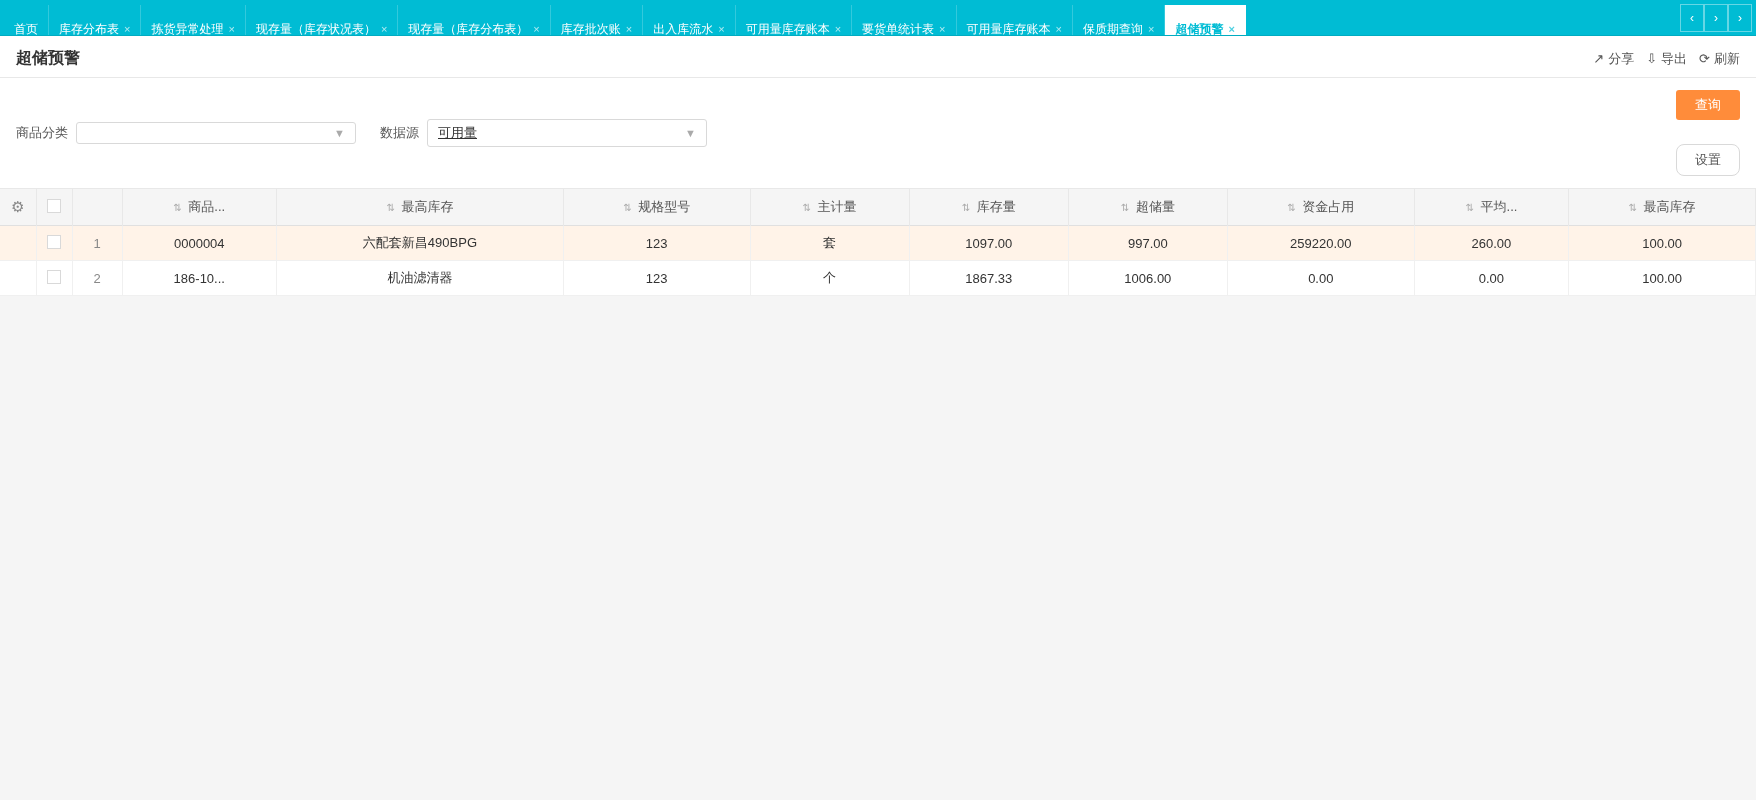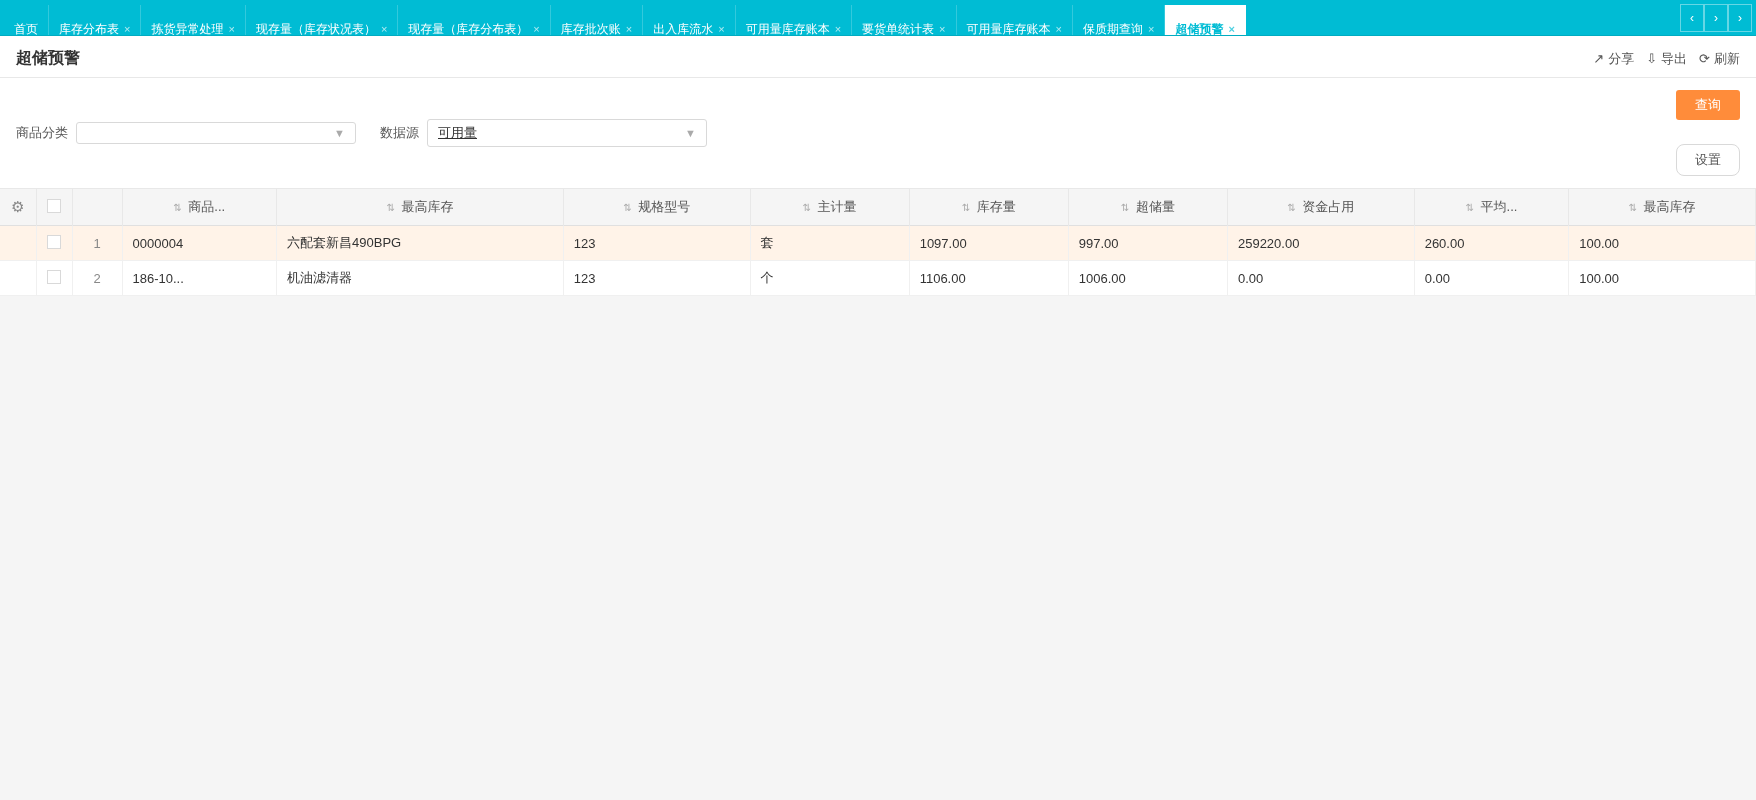--- a/index.html
+++ b/index.html
@@ -173,20 +173,21 @@
     }
     thead th.th-index { width: 50px; text-align: center; }
     thead th.th-check { width: 36px; text-align: center; }
     thead th.th-gear { width: 36px; text-align: center; }
     tbody tr { border-bottom: 1px solid #f0f0f0; }
     tbody tr.row-highlighted { background: #fff3e8; }
     tbody td {
       padding: 8px 10px;
       color: #333;
       border-right: 1px solid #f0f0f0;
+      text-align: center;
     }
     tbody td.td-index { text-align: center; color: #888; }
     tbody td.td-check { text-align: center; }
     .checkbox {
       width: 14px;
       height: 14px;
       border: 1px solid #d9d9d9;
       background: #fff;
       cursor: pointer;
       display: inline-block;
@@ -361,21 +362,21 @@
         <tr>
       <td></td>
       <td class="td-check">
         <span class="checkbox"></span>
       </td>
       <td class="td-index">2</td>
       <td>186-10...</td>
       <td>机油滤清器</td>
       <td>123</td>
       <td>个</td>
-      <td>1106.00</td>
+      <td>1867.33</td>
       <td>1006.00</td>
       <td>0.00</td>
       <td>0.00</td>
       <td>100.00</td>
     </tr>
       </tbody>
   </table>
 </div>
 
 </body></html>

